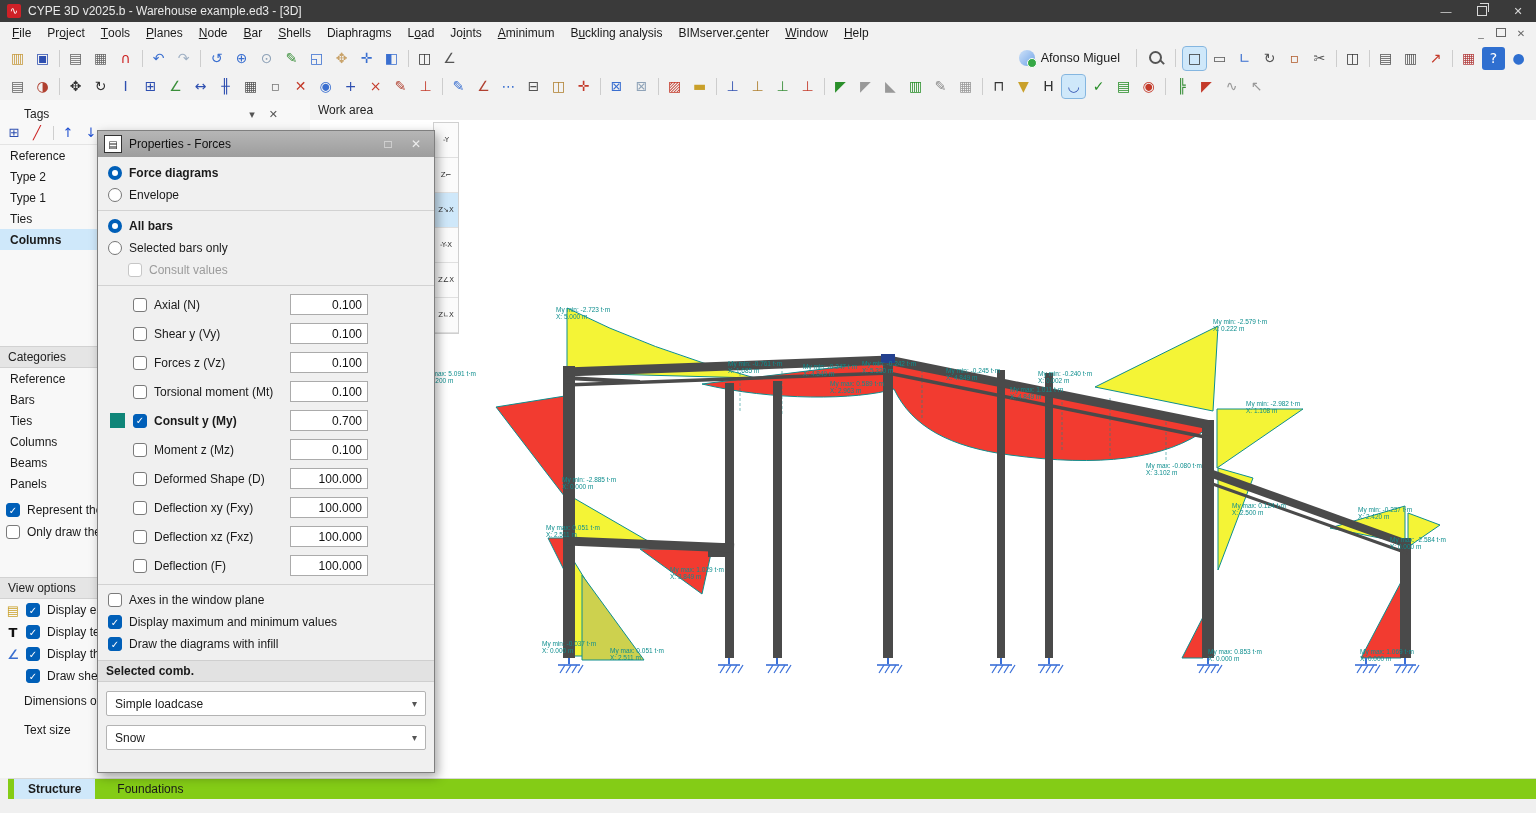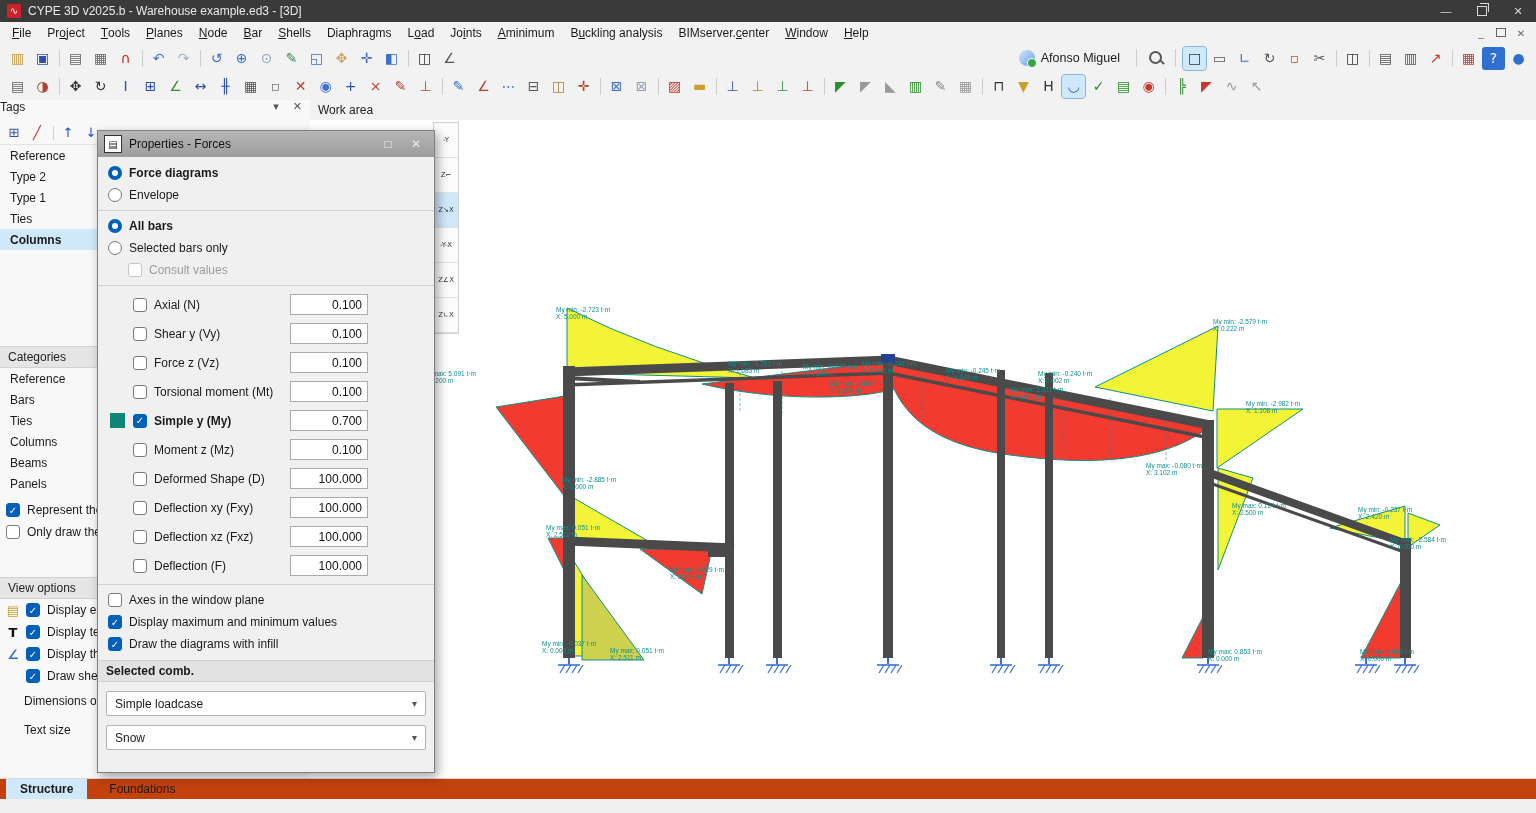--- a/index.html
+++ b/index.html
@@ -39,21 +39,21 @@
                  background:#35a845;border:1px solid #fff}
   .user-name{margin-right:10px;font-size:12.5px}
   .vsep{width:1px;height:18px;background:#cdcdcd;margin:0 6px}
   .mag{width:18px;height:18px;position:relative;margin:0 4px}
   .mag::before{content:'';position:absolute;left:2px;top:2px;width:9px;height:9px;border:2px solid #555;border-radius:50%}
   .mag::after{content:'';position:absolute;left:12px;top:12px;width:6px;height:2px;background:#555;transform:rotate(45deg)}
   
   .sidebar{position:absolute;left:0;top:100px;width:310px;height:678px;background:#f8f8f8;
            border-right:1px solid #c6c6c6}
   .side-sec{position:absolute;left:0;right:0}
-  .panel-head{height:21px;display:flex;align-items:flex-start;padding:0 0;color:#222}
+  .panel-head{height:21px;display:flex;align-items:flex-end;padding:0 24px;color:#222}
   .panel-head .sp{margin-left:auto;display:flex;gap:14px;color:#555;font-size:11px;padding-right:8px}
   .tags-tools{height:23px;display:flex;align-items:center;gap:3px;padding-left:4px;border-bottom:1px solid #e4e4e4}
   .tt-ico{width:20px;height:20px;display:flex;align-items:center;justify-content:center;font-size:13px;
           font-family:"DejaVu Sans",sans-serif}
   .tt-ico.divider{margin-left:8px;position:relative}
   .tt-ico.divider::before{content:'';position:absolute;left:-5px;top:3px;bottom:3px;width:1px;background:#cfcfcf}
   .side-item{height:21px;display:flex;align-items:center;padding-left:10px}
   .side-item.selected{background:var(--selection)}
   .side-band{height:20px;background:#e5e5e5;border-top:1px solid #d2d2d2;border-bottom:1px solid #d2d2d2;
              display:flex;align-items:center;padding-left:8px;color:#222}
@@ -107,21 +107,21 @@
   .canvas{position:absolute;left:0;top:20px;right:0;bottom:0;background:#fff;overflow:hidden}
   .view-strip{position:absolute;left:123px;top:2px;width:24px;border:1px solid #d0d0d0;background:#fbfbfb;z-index:6}
   .vp{height:34px;border-bottom:1px solid #e0e0e0;display:flex;align-items:center;justify-content:center;
       font-size:7px;color:#333;font-family:"DejaVu Sans",sans-serif;white-space:nowrap}
   .vp.active{background:var(--selection)}
   .anns{position:absolute;left:0;top:0;right:0;bottom:0;z-index:5;pointer-events:none}
   .ann{position:absolute;font-size:6.5px;line-height:7px;color:var(--outline);white-space:nowrap}
   .ann span{display:block}
   .cad{position:absolute;left:0;top:0}
   
-  .bottom-tabs{position:absolute;left:0;right:0;top:778px;height:20px;background:#c2410c;
+  .bottom-tabs{position:absolute;left:8px;right:0;top:778px;height:20px;background:#84cc16;
                border-top:1px solid #d8d8d8;display:flex;align-items:center;padding-left:6px}
   .b-tab{padding:0 14px;height:20px;display:flex;align-items:center;margin-right:8px}
   .b-tab.selected{background:var(--selection);font-weight:bold}
   .statusbar{position:absolute;left:0;right:0;top:840px;height:15px;background:#f0f0f0;display:flex;
              align-items:center;padding-left:6px;color:#111}
 </style>
 </head>
 <body>
 
 <div class="app">
@@ -629,33 +629,33 @@
         </div>
           <div class="f-row">
           <span class="swatch"></span>
           <span class="cb"></span>
           <span class="lbl">Shear y (Vy)</span>
           <span class="val">0.100</span>
         </div>
           <div class="f-row">
           <span class="swatch"></span>
           <span class="cb"></span>
-          <span class="lbl">Force z (Vz)</span>
+          <span class="lbl">Forces z (Vz)</span>
           <span class="val">0.100</span>
         </div>
           <div class="f-row">
           <span class="swatch"></span>
           <span class="cb"></span>
           <span class="lbl">Torsional moment (Mt)</span>
           <span class="val">0.100</span>
         </div>
           <div class="f-row checked">
           <span class="swatch" style="background: rgb(15, 133, 120);"></span>
           <span class="cb"></span>
-          <span class="lbl">Simple y (My)</span>
+          <span class="lbl">Consult y (My)</span>
           <span class="val">0.700</span>
         </div>
           <div class="f-row">
           <span class="swatch"></span>
           <span class="cb"></span>
           <span class="lbl">Moment z (Mz)</span>
           <span class="val">0.100</span>
         </div>
           <div class="f-row">
           <span class="swatch"></span>

